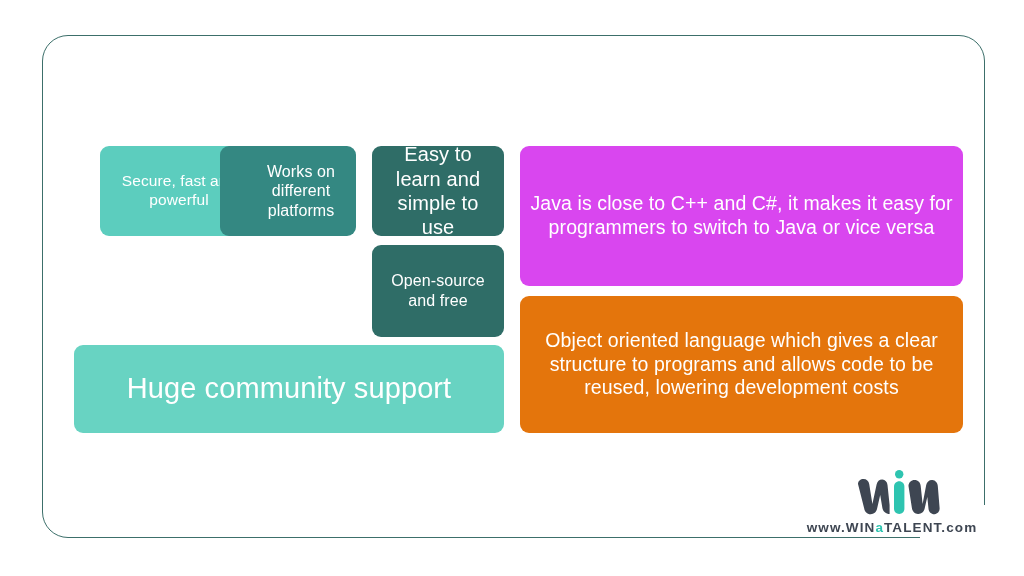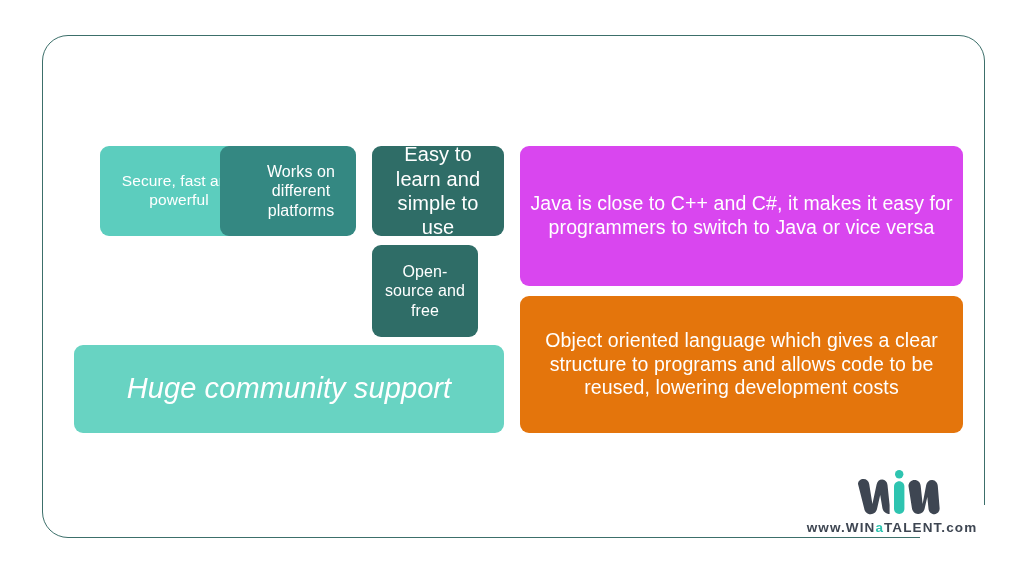--- a/index.html
+++ b/index.html
@@ -63,22 +63,22 @@
     padding: 6px 10px;
     font-weight: 400;
     letter-spacing: 0.1px;
   }
 
   
   #card-secure      { left: 74px;  top: 146px; width: 158px; height: 90px;  font-size: 15.5px; background: #5ccdbe; margin-left: 26px; }
   #card-platforms   { left: 220px; top: 146px; width: 136px; height: 90px;  font-size: 16px;   background: #348882; padding-left: 36px; }
   #card-easy        { left: 372px; top: 146px; width: 132px; height: 90px;  font-size: 20px;   background: #2f6d67; }
   #card-popular     { left: 74px;  top: 245px; width: 282px; height: 92px;  font-size: 15.5px; background: #2f6d67; }
-  #card-opensource  { left: 372px; top: 245px; width: 106px; height: 92px;  font-size: 16px;   background: #2f6d67; }
-  #card-community   { left: 74px;  top: 345px; width: 430px; height: 88px;  font-size: 29px;   background: #68d3c2; font-style: italic; }
+  #card-opensource  { left: 372px; top: 245px; width: 132px; height: 92px;  font-size: 16px;   background: #2f6d67; }
+  #card-community   { left: 74px;  top: 345px; width: 430px; height: 88px;  font-size: 29px;   background: #68d3c2; }
 
   
   #card-close-cpp   { left: 520px; top: 146px; width: 443px; height: 140px; font-size: 19.5px; background: #e4750c; }
   #card-oop         { left: 520px; top: 296px; width: 443px; height: 137px; font-size: 19.5px; background: #e4750c; }
 
   .card-text { display: block; width: 100%; }
 
   
   #logo {
     position: absolute;

